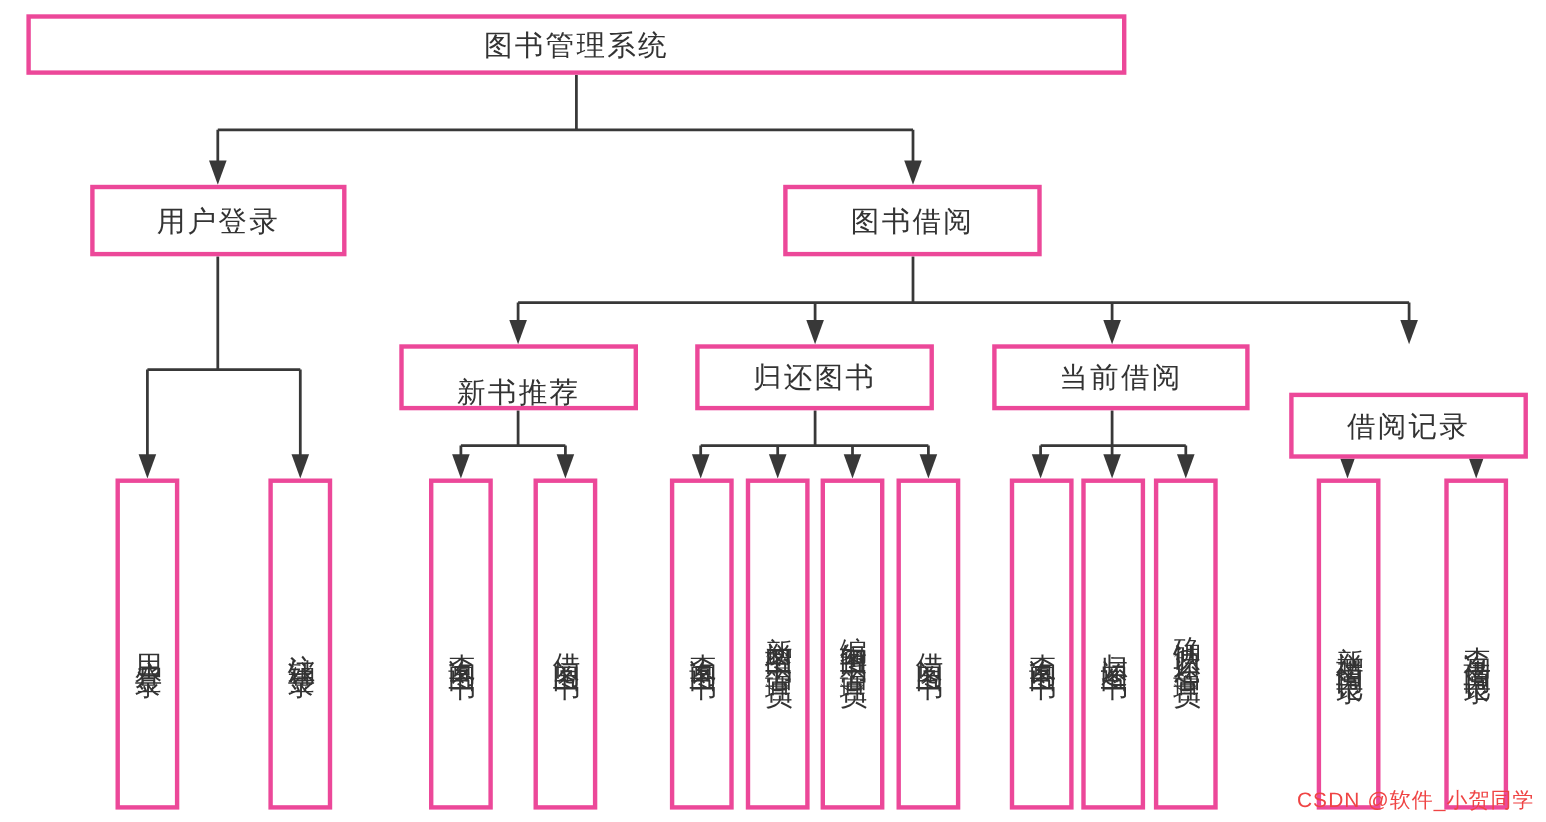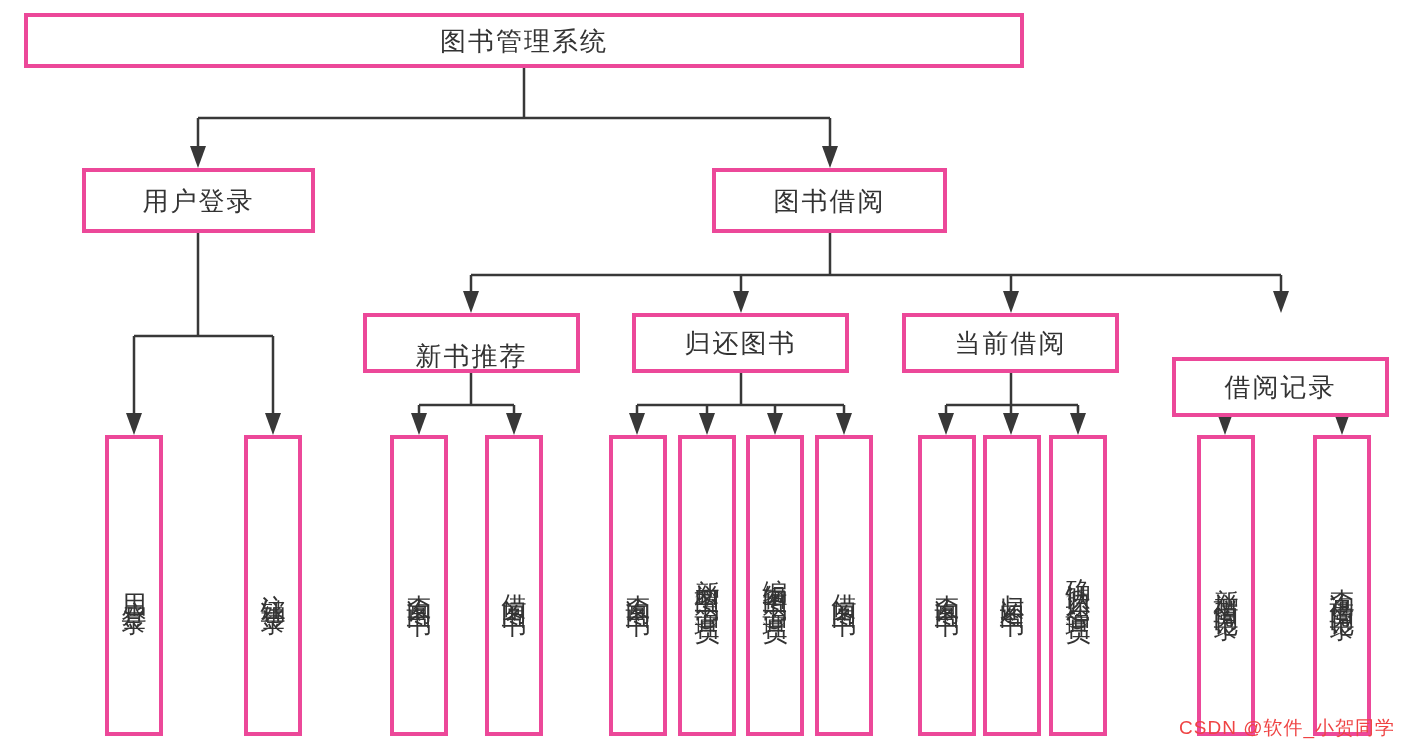--- a/index.html
+++ b/index.html
@@ -110,21 +110,21 @@
   <div class="node h" style="left:712px; top:168px; width:235px; height:65px;">
     <span>图书借阅</span>
   </div>
 
   <div class="node h" style="left:363px; top:313px; width:217px; height:60px;align-items:flex-end;">
     <span>新书推荐</span>
   </div>
   <div class="node h" style="left:632px; top:313px; width:217px; height:60px;">
     <span>归还图书</span>
   </div>
-  <div class="node h" style="left:902px; top:313px; width:217px; height:60px;text-align:right;">
+  <div class="node h" style="left:902px; top:313px; width:234px; height:60px;text-align:right;">
     <span>当前借阅</span>
   </div>
   <div class="node h" style="left:1172px; top:313px; width:217px; height:60px;margin-top:44px;">
     <span>借阅记录</span>
   </div>
 
   <div class="node v" style="left:105px;">
     <span>用户登录</span>
   </div>
   <div class="node v" style="left:244px;">

